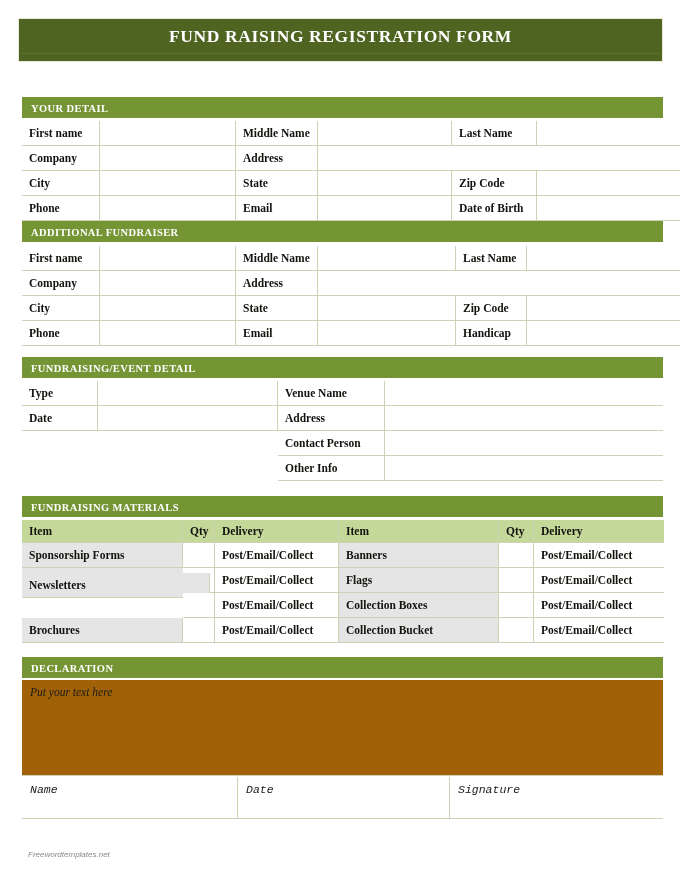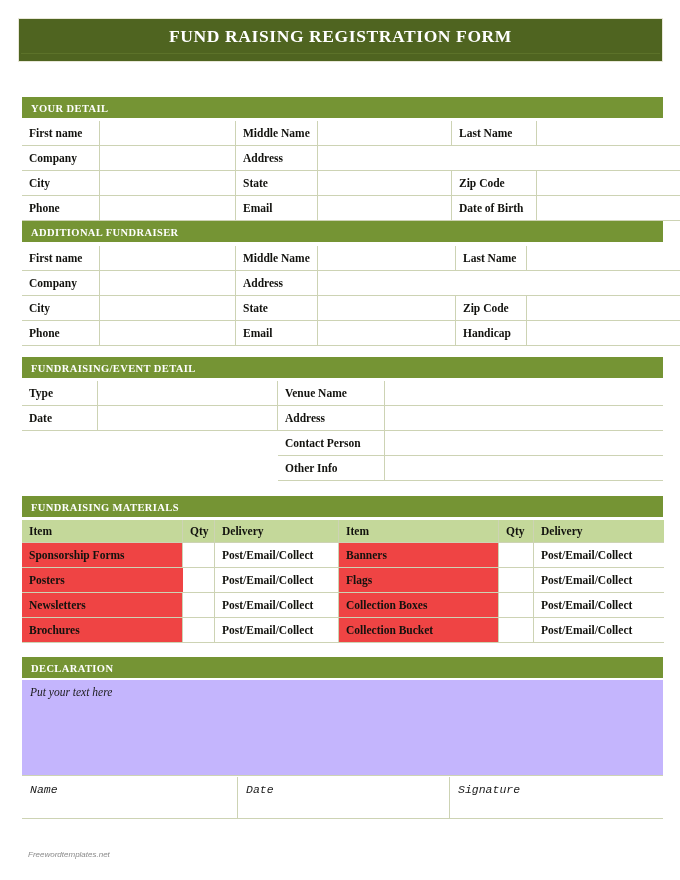--- a/index.html
+++ b/index.html
@@ -114,28 +114,28 @@
     white-space: nowrap;
   }
   .mat-cell {
     position: absolute;
     box-sizing: border-box;
     font-size: 11.5px;
     font-weight: bold;
     font-family: "Liberation Serif", serif;
     color: #12120e;
   }
-  .mat-cell.tint { background: #ef4444; text-decoration: underline; }
+  .mat-cell.tint { background: #e5e5e5; text-decoration: underline; }
   .mat-cell.white { background: #ffffff; }
 
   
   .decl-box {
     position: absolute;
     box-sizing: border-box;
-    background: #c4b5fd;
+    background: #a16207;
   }
   .decl-placeholder {
     position: absolute;
     left: 8px;
     top: 6px;
     font-size: 11.5px;
     font-style: italic;
     color: #1a1a1a;
     font-family: "Liberation Serif", serif;
   }
@@ -421,21 +421,21 @@
   <div class="mat-cell tint bb br" style="left:339px; top:568px; width:160px; height:25px;">
     <span class="txt">Flags</span>
     </div>
   <div class="mat-cell white bb br" style="left:499px; top:568px; width:35px; height:25px;">
     <span class="txt"></span>
     </div>
   <div class="mat-cell white bb" style="left:534px; top:568px; width:130px; height:25px;">
     <span class="txt">Post/Email/Collect</span>
     </div>
 
-  <div class="mat-cell tint bb br" style="left:22px; top:593px; width:161px; height:25px;">
+  <div class="mat-cell tint bb br" style="left:22px; top:573px; width:188px; height:25px;">
     <span class="txt">Newsletters</span>
     </div>
   <div class="mat-cell white bb br" style="left:183px; top:593px; width:32px; height:25px;">
     <span class="txt"></span>
     </div>
   <div class="mat-cell white bb br" style="left:215px; top:593px; width:124px; height:25px;">
     <span class="txt">Post/Email/Collect</span>
     </div>
   <div class="mat-cell tint bb br" style="left:339px; top:593px; width:160px; height:25px;">
     <span class="txt">Collection Boxes</span>

